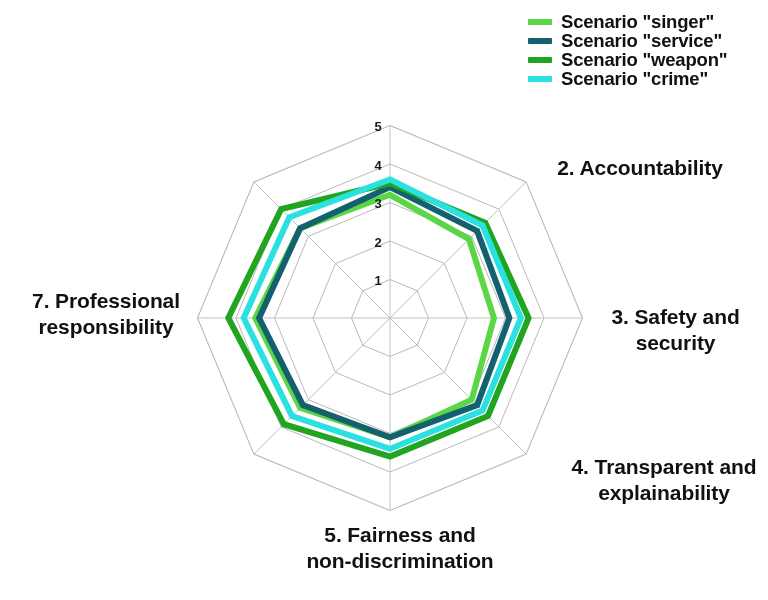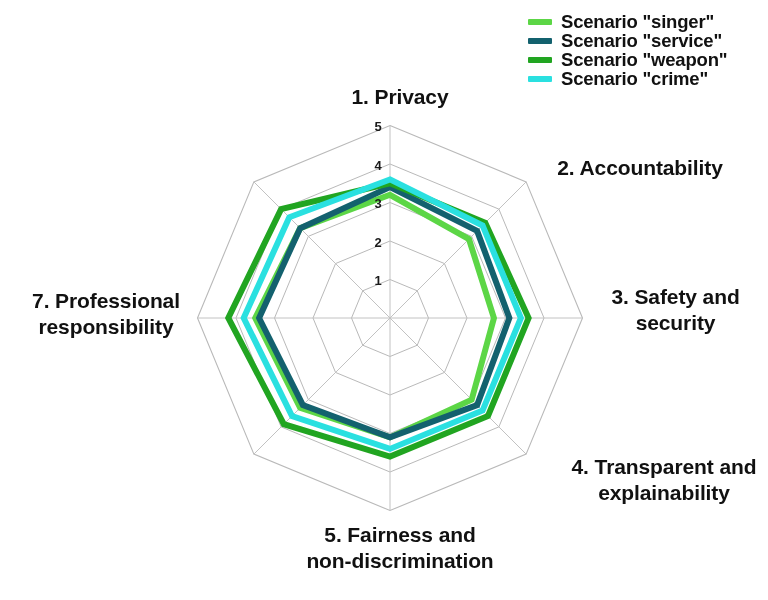--- a/index.html
+++ b/index.html
@@ -121,23 +121,22 @@
     <div class="legend-row">
       <span class="legend-swatch" style="background: rgb(33, 165, 33);"></span>
       <span class="legend-text">Scenario "weapon"</span>
     </div>
     <div class="legend-row">
       <span class="legend-swatch" style="background: rgb(42, 224, 224);"></span>
       <span class="legend-text">Scenario "crime"</span>
     </div>
   </div>
 
-  <div class="axis-label" style="left: 330px; top: 84px; width: 140px;">1. Privacy</div>
   <div class="axis-label" style="left: 530px; top: 155px; width: 220px;">2. Accountability</div>
-  <div class="axis-label" style="left: 588px; top: 284px; width: 175px;">3. Safety and
+  <div class="axis-label" style="left: 588px; top: 304px; width: 175px;">3. Safety and
 security</div>
   <div class="axis-label" style="left: 560px; top: 446px; width: 208px; margin-top: 8px;">4. Transparent and
 explainability</div>
   <div class="axis-label" style="left: 280px; top: 522px; width: 240px;">5. Fairness and
 non-discrimination</div>
   <div class="axis-label" style="left: 16px; top: 288px; width: 180px;">7. Professional
 responsibility</div>
 
 </div>
 

